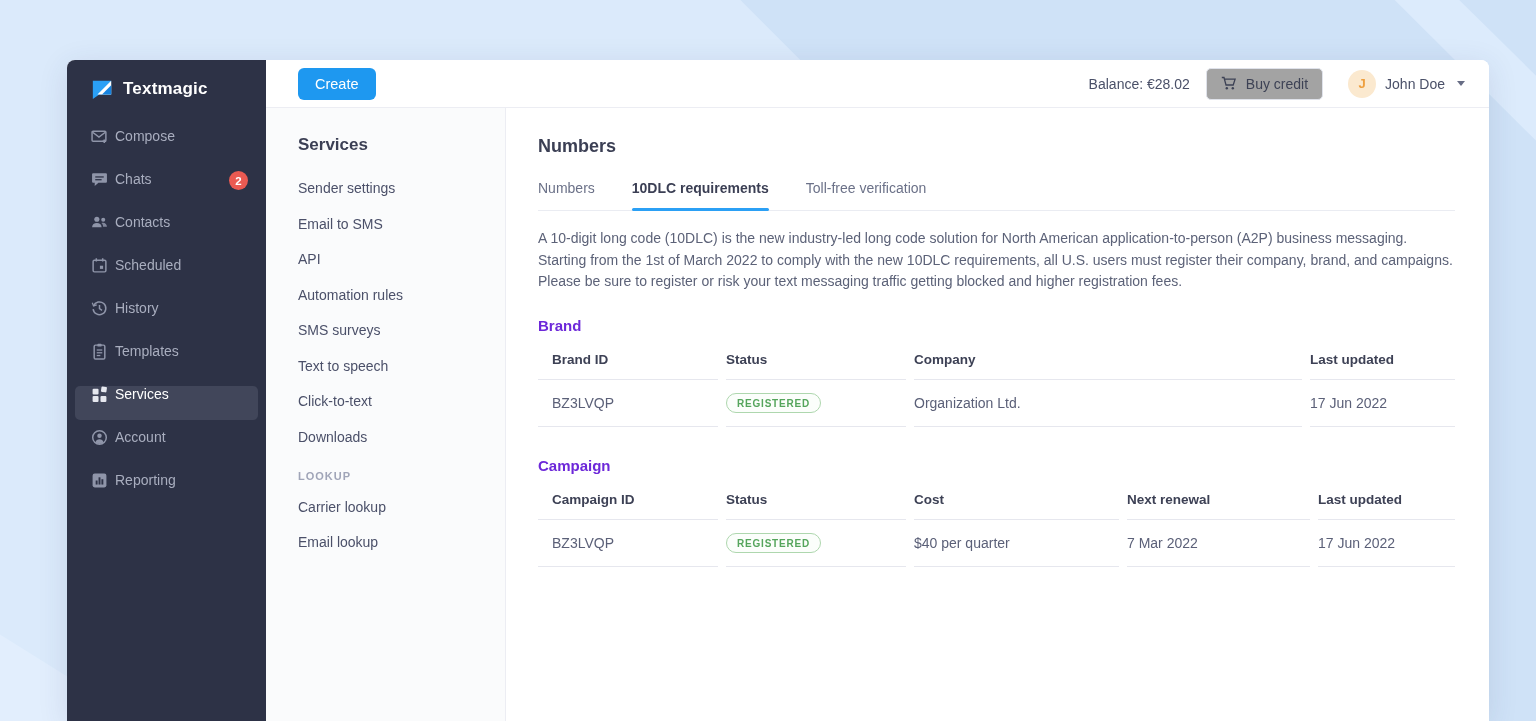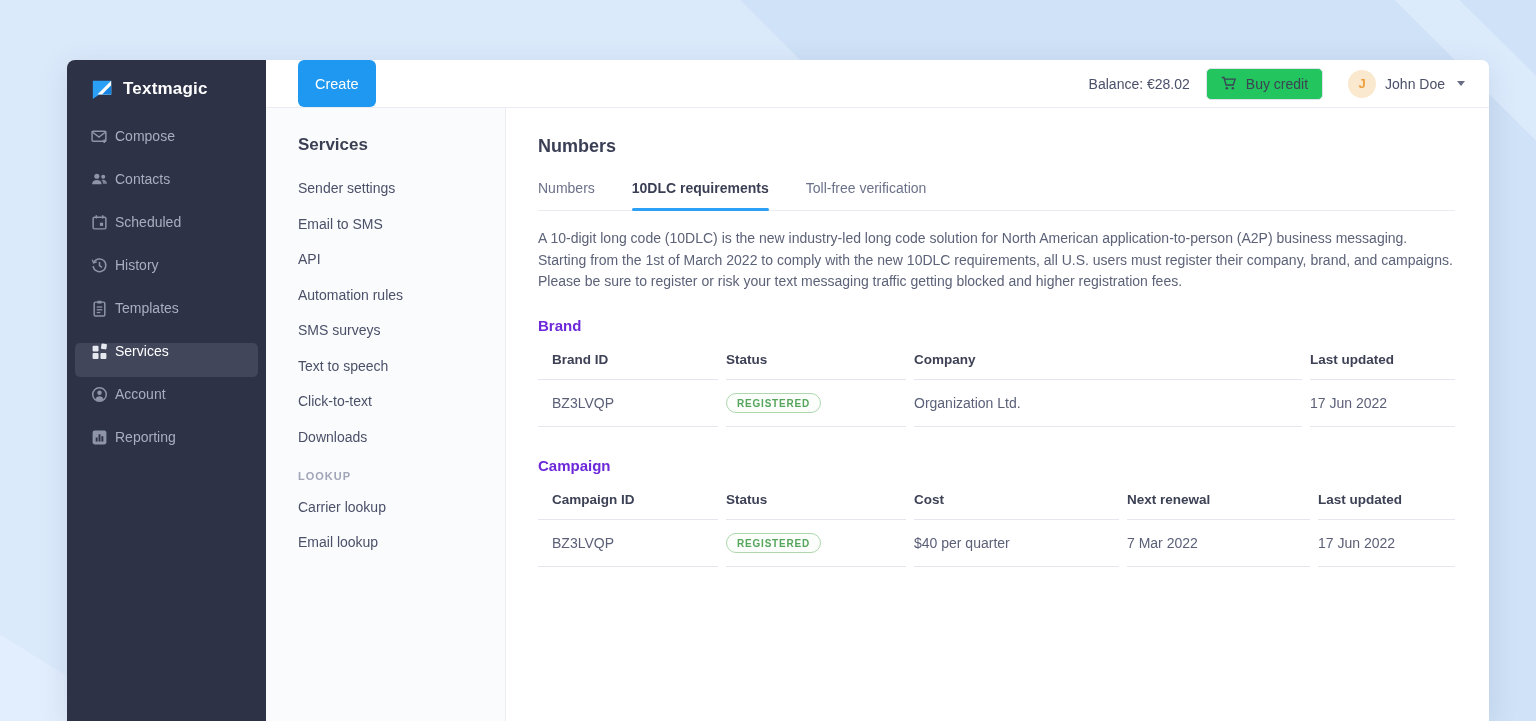--- a/index.html
+++ b/index.html
@@ -34,29 +34,29 @@
   .nav-item .ni { width:17px; height:17px; flex:0 0 17px; color:#8f95a9; display:flex; align-items:center; }
   .nav-item.active { background:#41465a; color:#fff; }
   .nav-item.active .ni { color:#e6e8ef; }
   .count-badge {
     margin-left:auto; background:#ea5a52; color:#fff; font-size:11.5px; font-weight:700;
     min-width:19px; height:19px; border-radius:10px; display:flex; align-items:center; justify-content:center;
   }
 
   
   .app-right { flex:1; display:flex; flex-direction:column; background:#fff; min-width:0; }
-  .topbar { height:48px; flex:0 0 48px; border-bottom:1px solid #ecedf3; display:flex; padding:0 24px 0 32px; }
+  .topbar { height:48px; flex:0 0 48px; border-bottom:1px solid #ecedf3; display:flex; align-items:center; padding:0 24px 0 32px; }
   .create-btn {
     background:#1e98f0; color:#fff; border:none; border-radius:6px; font-family:inherit;
     font-size:14.5px; padding:8px 17px; cursor:pointer;
   }
   .topbar-right { margin-left:auto; display:flex; align-items:center; }
   .balance { font-size:14px; color:#4a5068; margin-right:16px; }
   .buy-credit-btn {
-    display:flex; align-items:center; gap:9px; background:#22c55e; border:1px solid #dfe2ea;
+    display:flex; align-items:center; gap:9px; background:#a3a3a3; border:1px solid #dfe2ea;
     border-radius:5px; padding:7px 14px; font-family:inherit; font-size:14px; color:#3d4255; cursor:pointer;
   }
   .user-chip { display:flex; align-items:center; gap:9px; margin-left:25px; cursor:pointer; }
   .avatar {
     width:28px; height:28px; border-radius:50%; background:#fbe9cf; color:#ee9f3e;
     font-size:13px; font-weight:700; display:flex; align-items:center; justify-content:center;
   }
   .user-name { font-size:14px; color:#4a5068; }
   .caret { width:0; height:0; border-left:4.5px solid transparent; border-right:4.5px solid transparent; border-top:5px solid #676d85; margin-left:3px; }
 
@@ -114,20 +114,31 @@
     <div class="nav">
       <div class="nav-item">
         <span class="ni">
           <svg width="17" height="17" viewBox="0 0 16 16" fill="none" stroke="currentColor" stroke-width="1.4">
             <rect x="1" y="3" width="13" height="9.5" rx="1"></rect>
               <path d="M1.5 4 L7.5 8.5 L13.5 4"></path>
               <path d="M12.5 10.8 v3.4 M10.8 12.5 h3.4" stroke-width="1.5"></path>
           </svg>
         </span>
         <span>Compose</span>
+      </div>
+      <div class="nav-item">
+        <span class="ni">
+          <svg width="17" height="17" viewBox="0 0 16 16">
+            <path d="M2 2 h12 a1 1 0 0 1 1 1 v7 a1 1 0 0 1 -1 1 h-7 l-3.5 3 v-3 h-1.5 a1 1 0 0 1 -1 -1 v-7 a1 1 0 0 1 1 -1 z" fill="currentColor"></path>
+            <rect x="4" y="5" width="8" height="1.2" fill="#2d3246"></rect>
+              <rect x="4" y="7.6" width="6" height="1.2" fill="#2d3246"></rect>
+          </svg>
+        </span>
+        <span>Chats</span>
+        <span class="count-badge">2</span>
       </div>
       <div class="nav-item">
         <span class="ni">
           <svg width="17" height="17" viewBox="0 0 16 16" fill="currentColor">
             <circle cx="5.5" cy="5" r="2.4"></circle>
               <path d="M1 12.5 c0-2.6 2-4 4.5-4 s4.5 1.4 4.5 4 z"></path>
             <circle cx="11.5" cy="5.5" r="1.9"></circle>
               <path d="M10.6 8.3 c2.5-.4 4.4 1.3 4.4 3.7 h-3.6 c-.1-1.5-.6-2.8-1.6-3.5 z" opacity="0.85"></path>
           </svg>
         </span>

